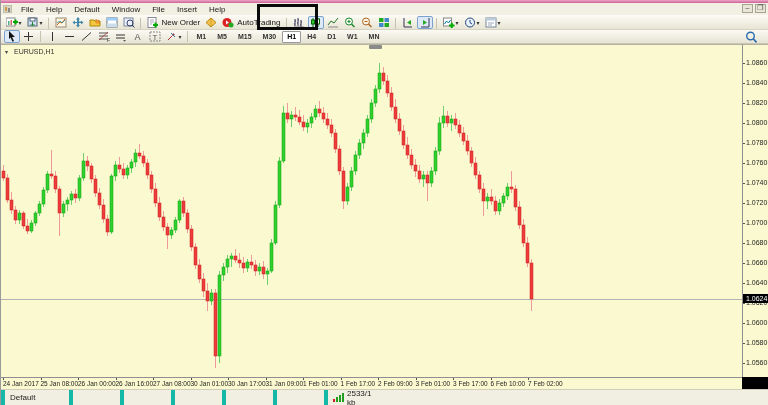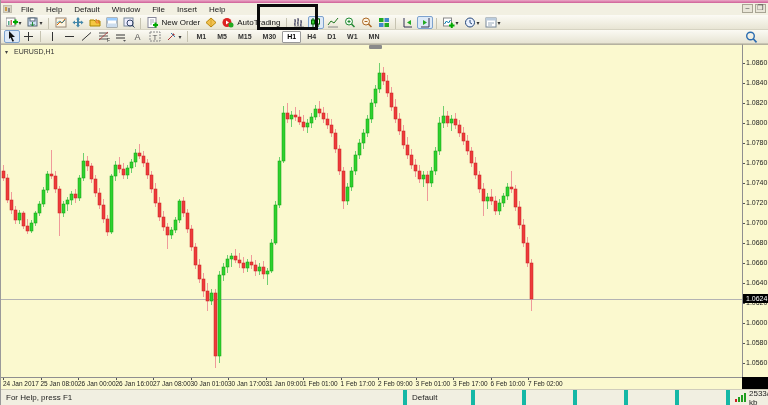--- a/index.html
+++ b/index.html
@@ -635,21 +635,20 @@
       <div class="tlab" style="left: 302px;">1 Feb 01:00</div>
       <div class="tlab" style="left: 339.5px;">1 Feb 17:00</div>
       <div class="tlab" style="left: 377px;">2 Feb 09:00</div>
       <div class="tlab" style="left: 414.5px;">3 Feb 01:00</div>
       <div class="tlab" style="left: 452px;">3 Feb 17:00</div>
       <div class="tlab" style="left: 489.5px;">6 Feb 10:00</div>
       <div class="tlab" style="left: 527px;">7 Feb 02:00</div>
     </div>
 
   <div class="statusbar">
-    <span class="scell first">For Help, press F1</span>
     <span class="scell" style="width:68px">Default</span>
     <span class="scell" style="width:51px"></span>
     <span class="scell" style="width:51px"></span>
     <span class="scell" style="width:51px"></span>
     <span class="scell" style="width:51px"></span>
     <span class="scell" style="width:51px"></span>
     <span class="scell" style="width:43px">
       <span class="connbars">
         <i class="r" style="height:3px"></i>
           <i style="height:5px"></i>

